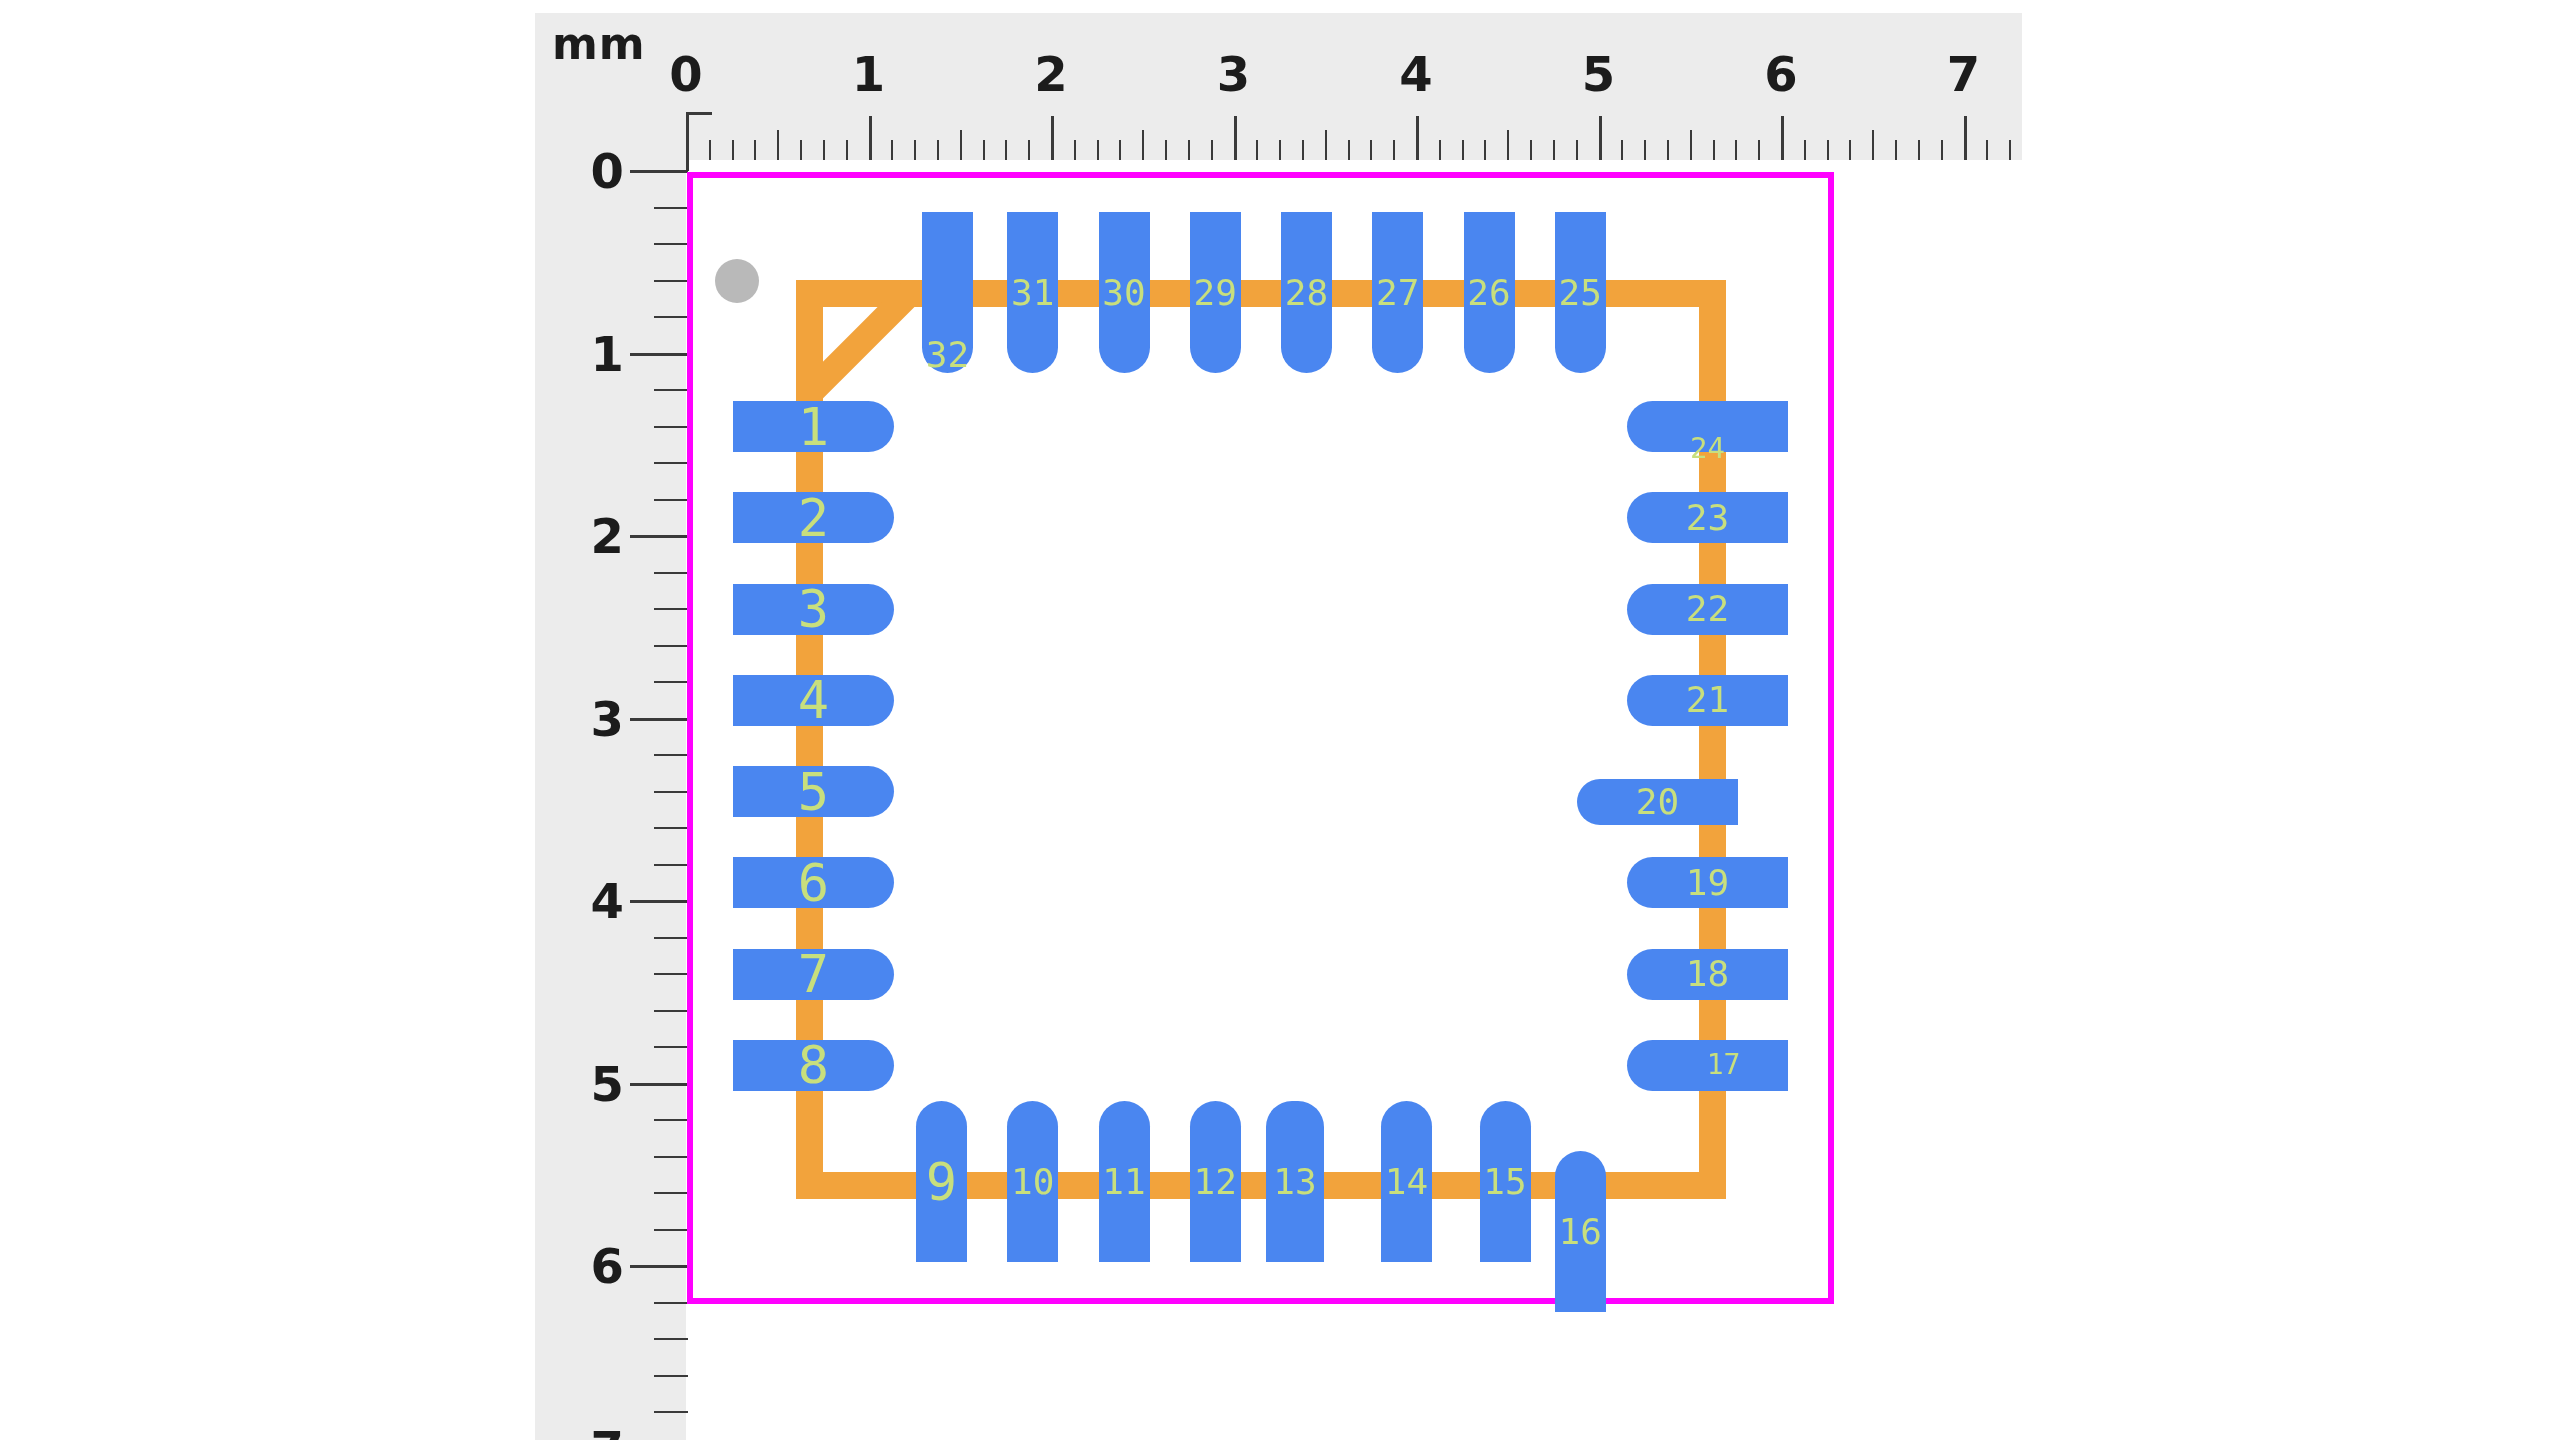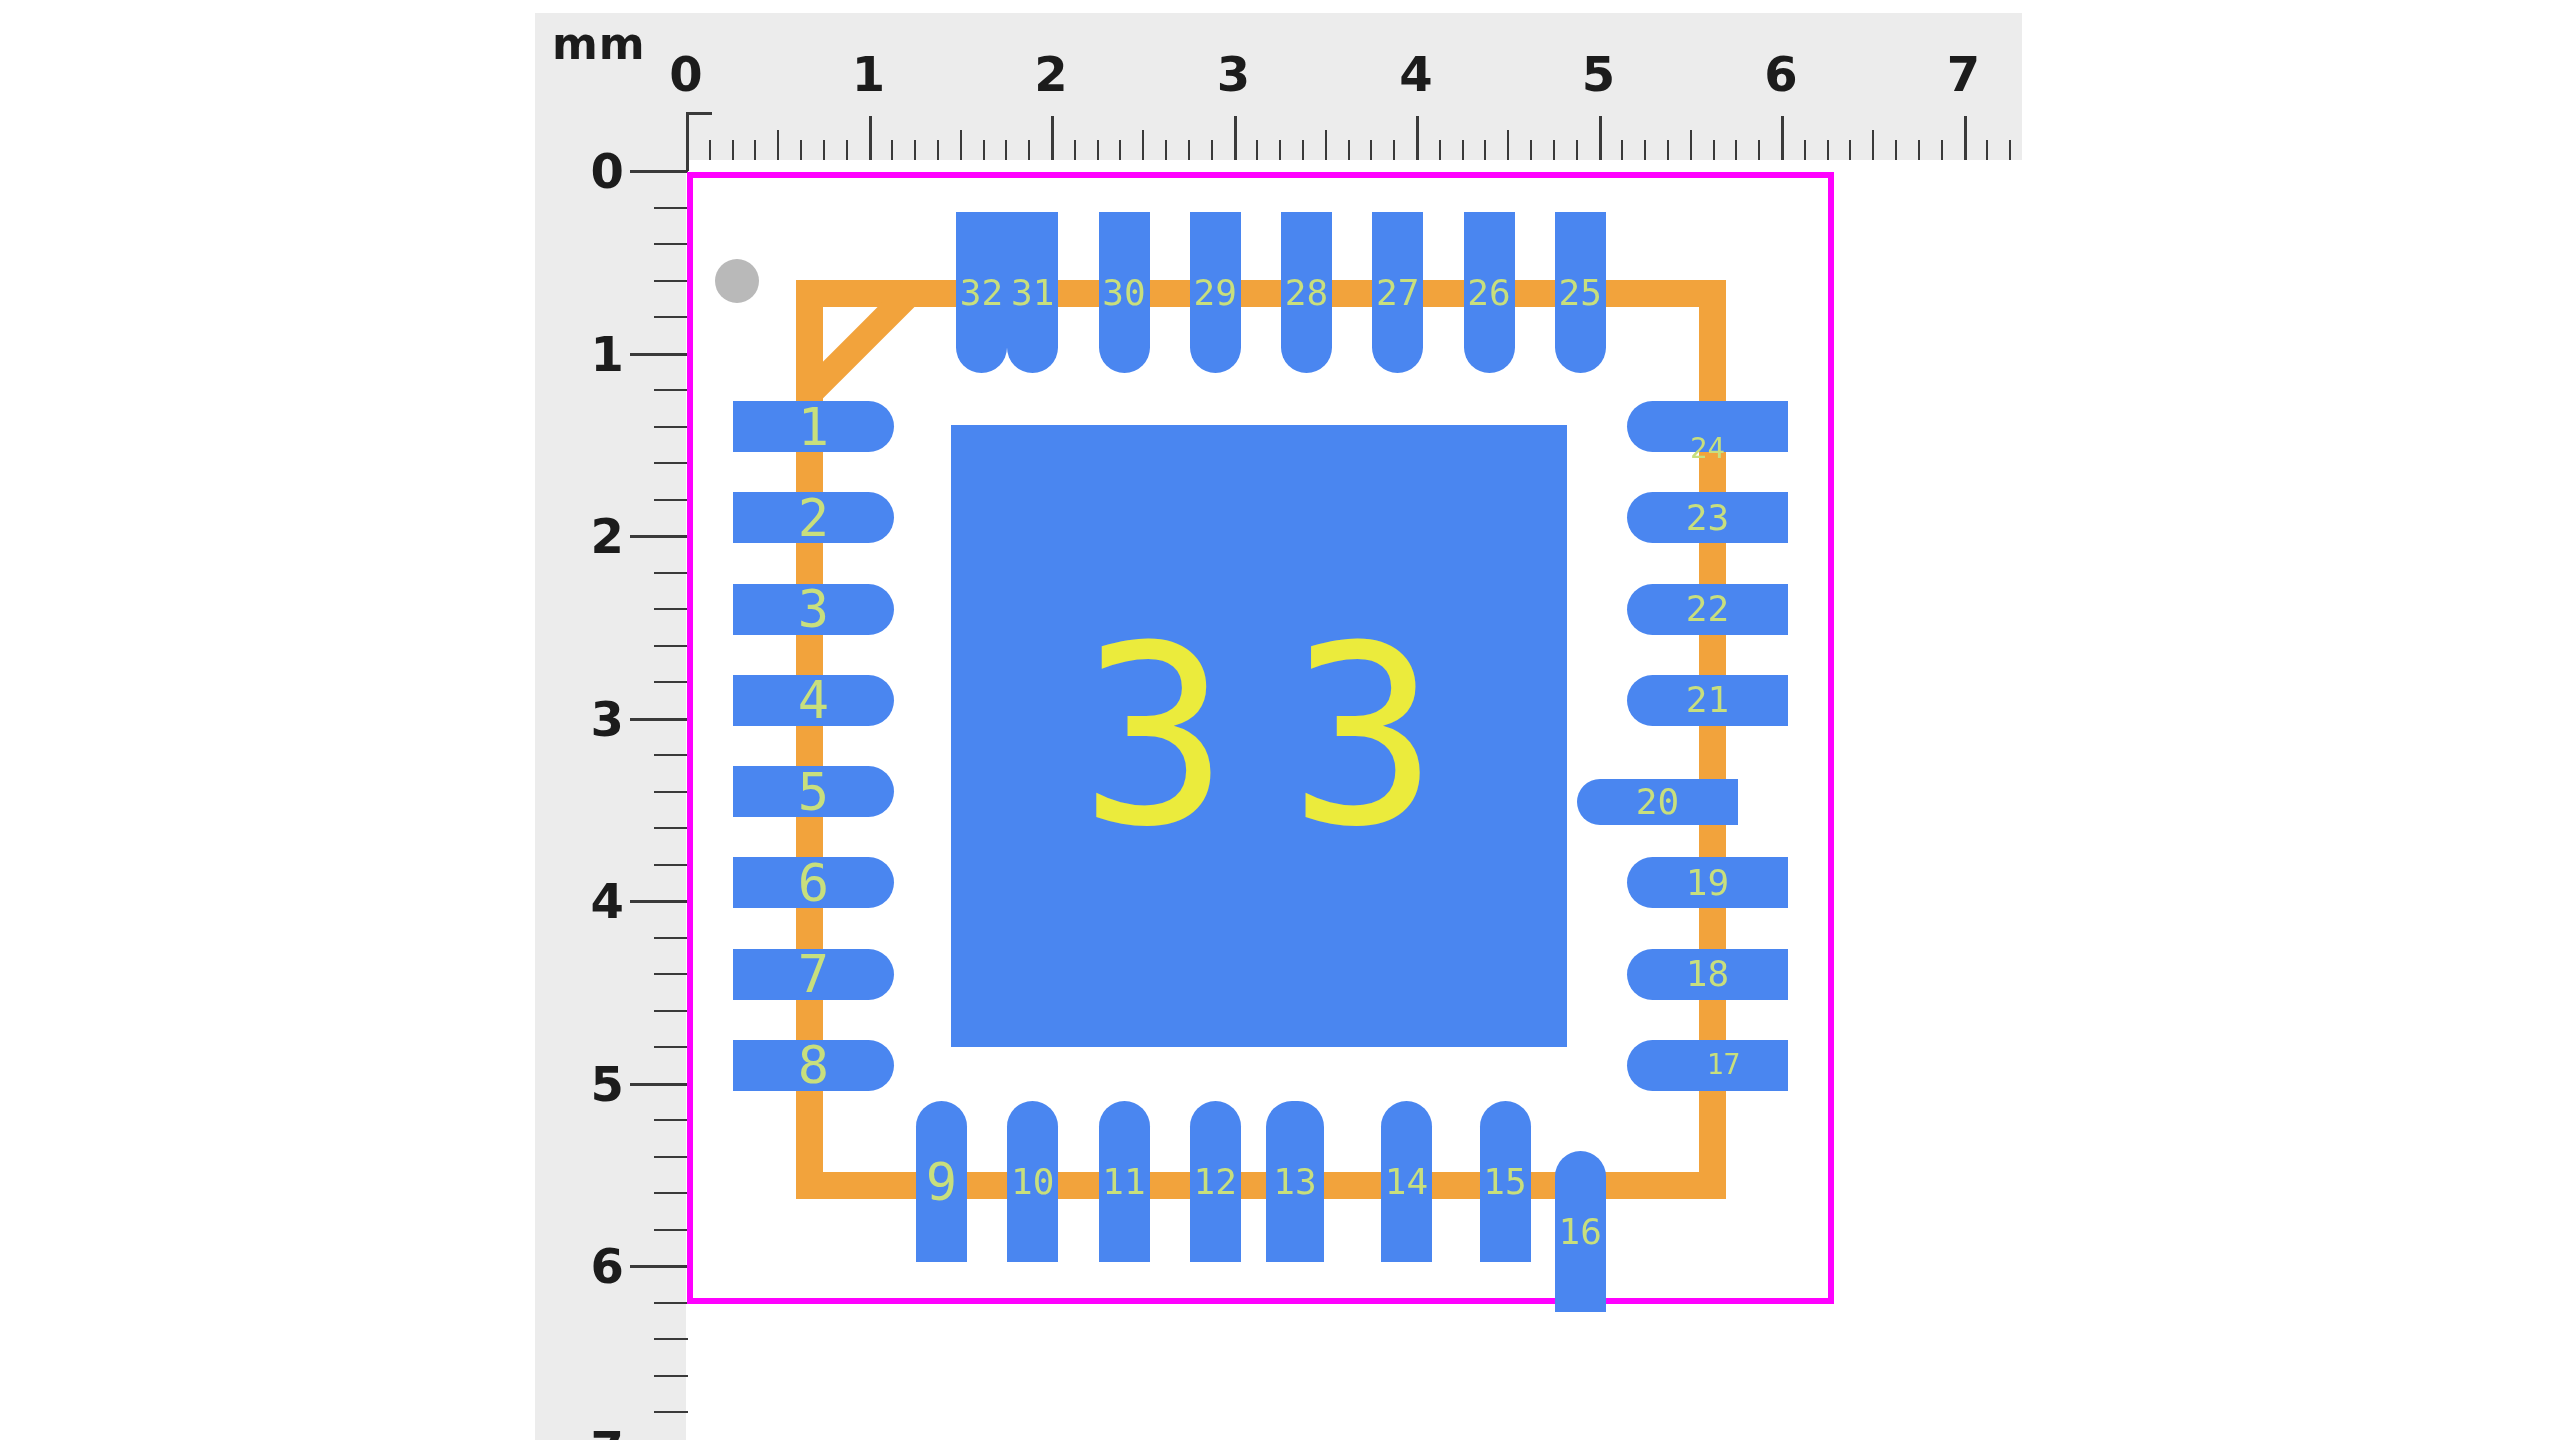--- a/index.html
+++ b/index.html
@@ -154,23 +154,20 @@
       <div class="tick" style="left:654px;top:1374.5px;width:34px;height:2px;"></div>
       <div class="tick" style="left:654px;top:1411px;width:34px;height:2px;"></div>
     </div>
   <div class="origin-mark"></div>
 
   <div class="courtyard"></div>
   <div class="silk"></div>
   <div class="silk-chamfer"></div>
   <div class="pin1-dot"></div>
 
-  <div class="center-pad">
-    <span>33</span>
-  </div>
 
   <div id="pads">
       <div class="pad rr" style="left:733px;top:401px;width:161px;height:51px;">
         <span class="pn" style="font-size: 52px;">1</span>
       </div>
       <div class="pad rr" style="left:733px;top:492.25px;width:161px;height:51px;">
         <span class="pn" style="font-size: 52px;">2</span>
       </div>
       <div class="pad rr" style="left:733px;top:583.5px;width:161px;height:51px;">
         <span class="pn" style="font-size: 52px;">3</span>
@@ -207,21 +204,21 @@
       </div>
       <div class="pad rl" style="left:1627px;top:857.25px;width:161px;height:51px;">
         <span class="pn" style="font-size: 36px;">19</span>
       </div>
       <div class="pad rl" style="left:1627px;top:948.5px;width:161px;height:51px;">
         <span class="pn" style="font-size: 36px;">18</span>
       </div>
       <div class="pad rl" style="left:1627px;top:1039.75px;width:161px;height:51px;">
         <span class="pn" style="font-size: 28px; margin-left: 32px;">17</span>
       </div>
-      <div class="pad rb" style="left:956px;top:212px;width:51px;height:161px;">
+      <div class="pad rb" style="left:922px;top:212px;width:51px;height:161px;align-items:flex-end;">
         <span class="pn" style="font-size: 36px;">32</span>
       </div>
       <div class="pad rb" style="left:1007.25px;top:212px;width:51px;height:161px;">
         <span class="pn" style="font-size: 36px;">31</span>
       </div>
       <div class="pad rb" style="left:1098.5px;top:212px;width:51px;height:161px;">
         <span class="pn" style="font-size: 36px;">30</span>
       </div>
       <div class="pad rb" style="left:1189.75px;top:212px;width:51px;height:161px;">
         <span class="pn" style="font-size: 36px;">29</span>

